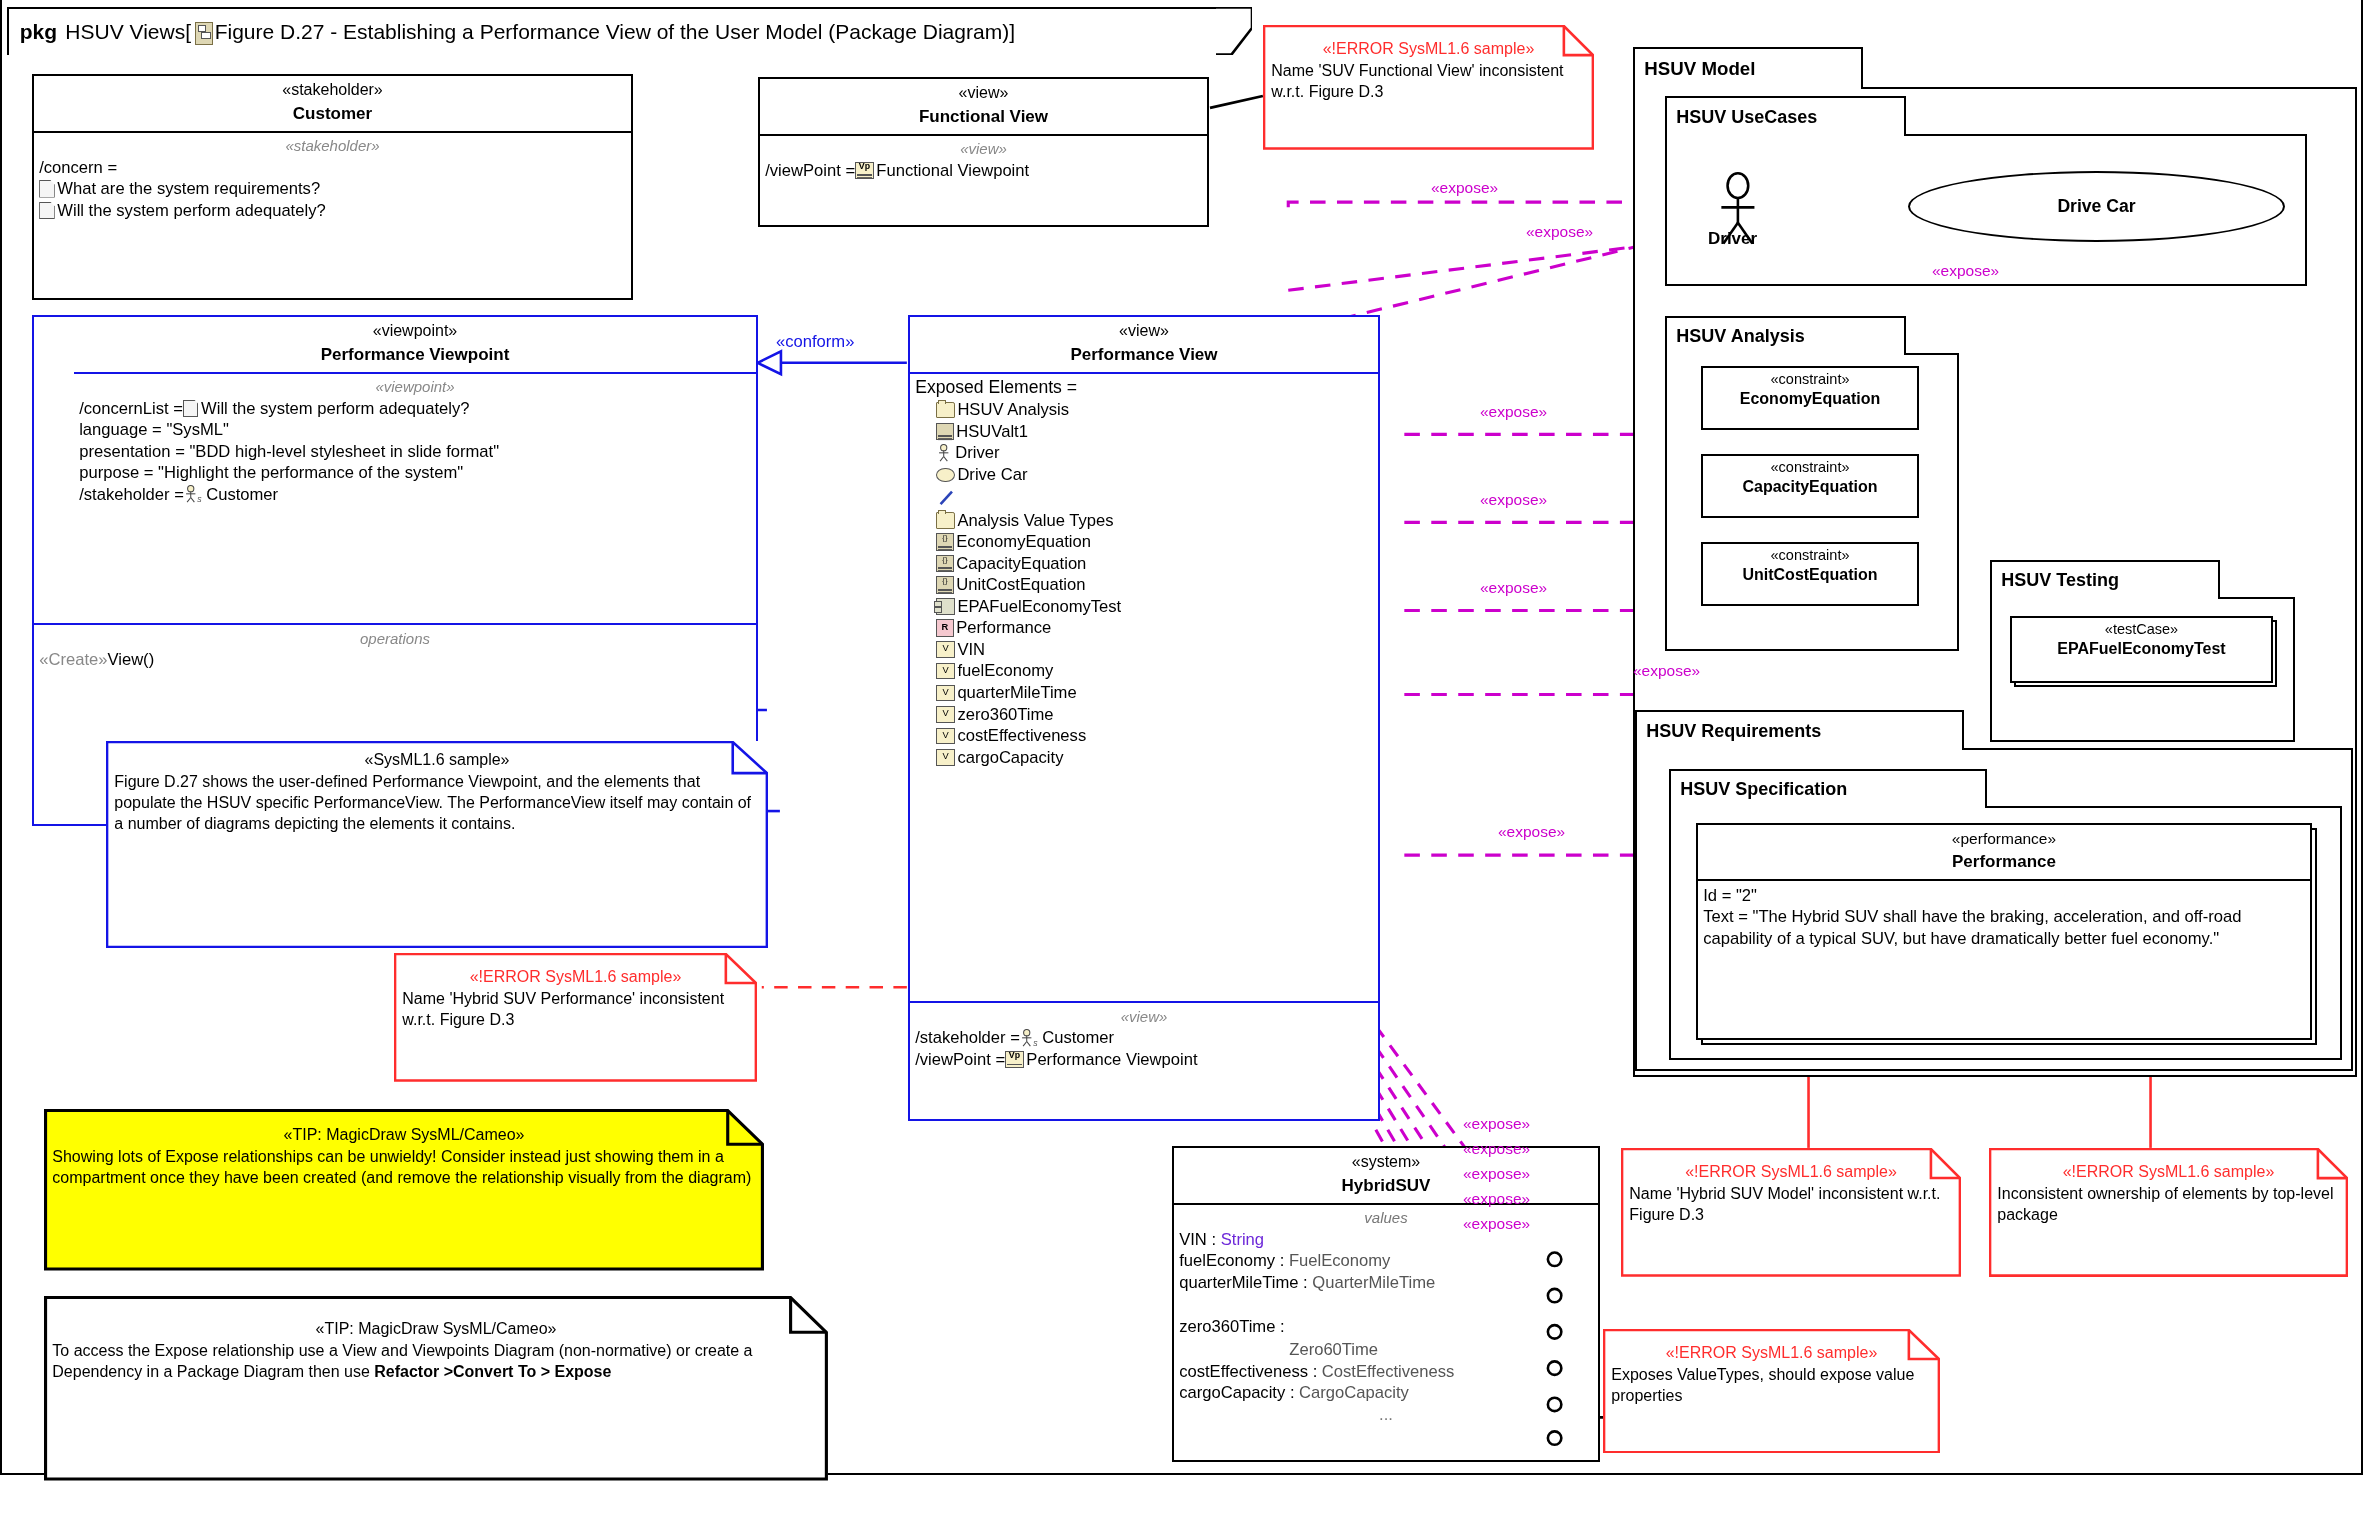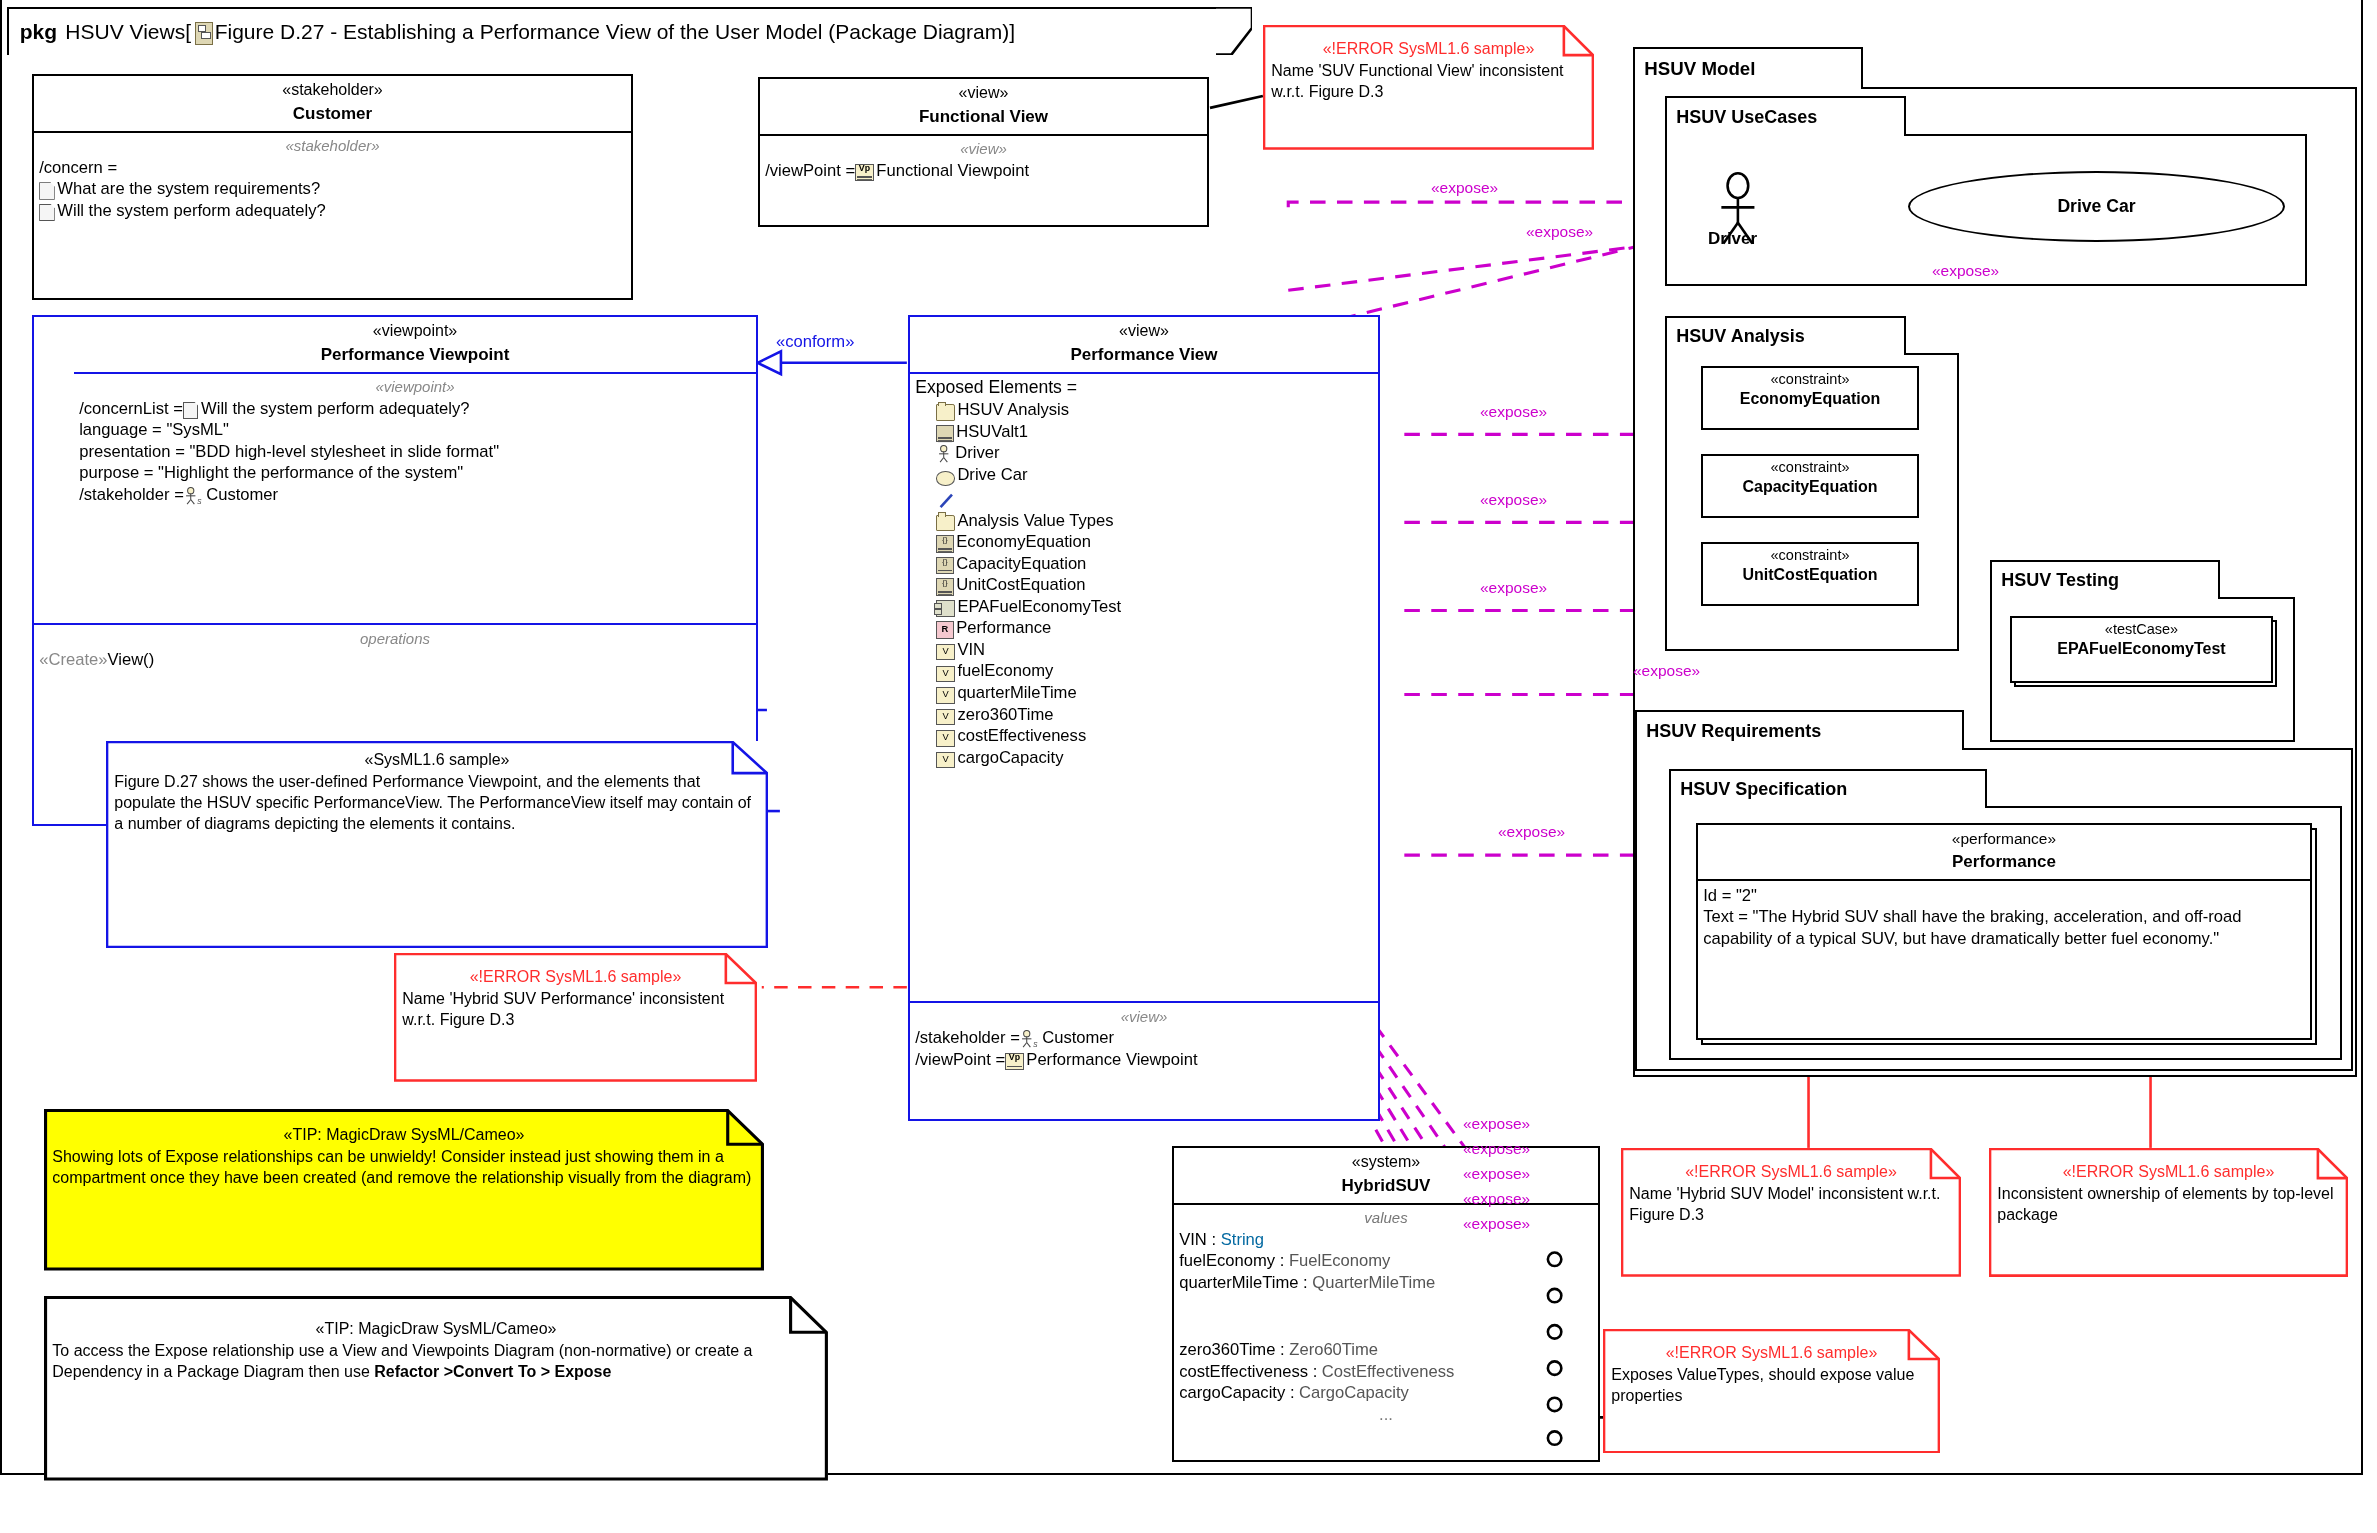--- a/index.html
+++ b/index.html
@@ -18,21 +18,21 @@
   
   .cls{background:#fff;border:2.1px solid #000;z-index:4;}
   .cls.blue{border-color:#1414e6;}
   .cls .hdr{padding:5.2px 3.1px 7.3px 3.1px;text-align:center;}
   .cls .hdr .stereo{font-size:16px;line-height:1.15;}
   .cls .hdr .nm{font-size:17px;font-weight:bold;line-height:1.25;margin-top:3.1px;}
   .cls .sep{height:2.1px;background:#000;}
   .cls.blue .sep{background:#1414e6;}
   .cls .cmp{padding:4.1px 5.2px 6.2px 5.2px;}
   .cls .cmp .cstereo{display:block;text-align:center;font-style:italic;color:#888;font-size:15px;margin-bottom:2.1px;}
-  .cls .row{font-size:16.6px;line-height:1.30;white-space:nowrap;display:flex;align-items:flex-end;}
+  .cls .row{font-size:16.6px;line-height:1.30;white-space:nowrap;display:flex;align-items:center;}
 
   
   .pkg{z-index:3;}
   .pkg > .tab{position:absolute;left:0;top:0;border:2.1px solid #000;border-bottom:none;background:#fff;
               display:flex;align-items:center;justify-content:flex-start;padding:0 9.3px;font-weight:bold;z-index:2;}
   .pkg > .bdy{position:absolute;left:0;border:2.1px solid #000;background:#fff;z-index:1;}
 
   
   .note{z-index:5;background:#fff;}
   .note .shape{position:absolute;inset:0;}
@@ -471,21 +471,21 @@
     <div class="hdr">
       <div class="stereo">«system»</div>
       <div class="nm">HybridSUV</div>
     </div>
     <div class="sep"></div>
     <div class="cmp">
       <span class="cstereo" style="font-style:italic;color:#777;">values</span>
       <div class="row">
         <span>VIN</span>
           <span>&nbsp;:&nbsp;</span>
-        <span style="color:#0369a1;">String</span>
+        <span style="color:#6d28d9;">String</span>
         </div>
       <div class="row">
         <span>fuelEconomy</span>
           <span>&nbsp;:&nbsp;</span>
         <span style="color:#555;">FuelEconomy</span>
         </div>
       <div class="row">
         <span>quarterMileTime</span>
           <span>&nbsp;:&nbsp;</span>
         <span style="color:#555;">QuarterMileTime</span>

